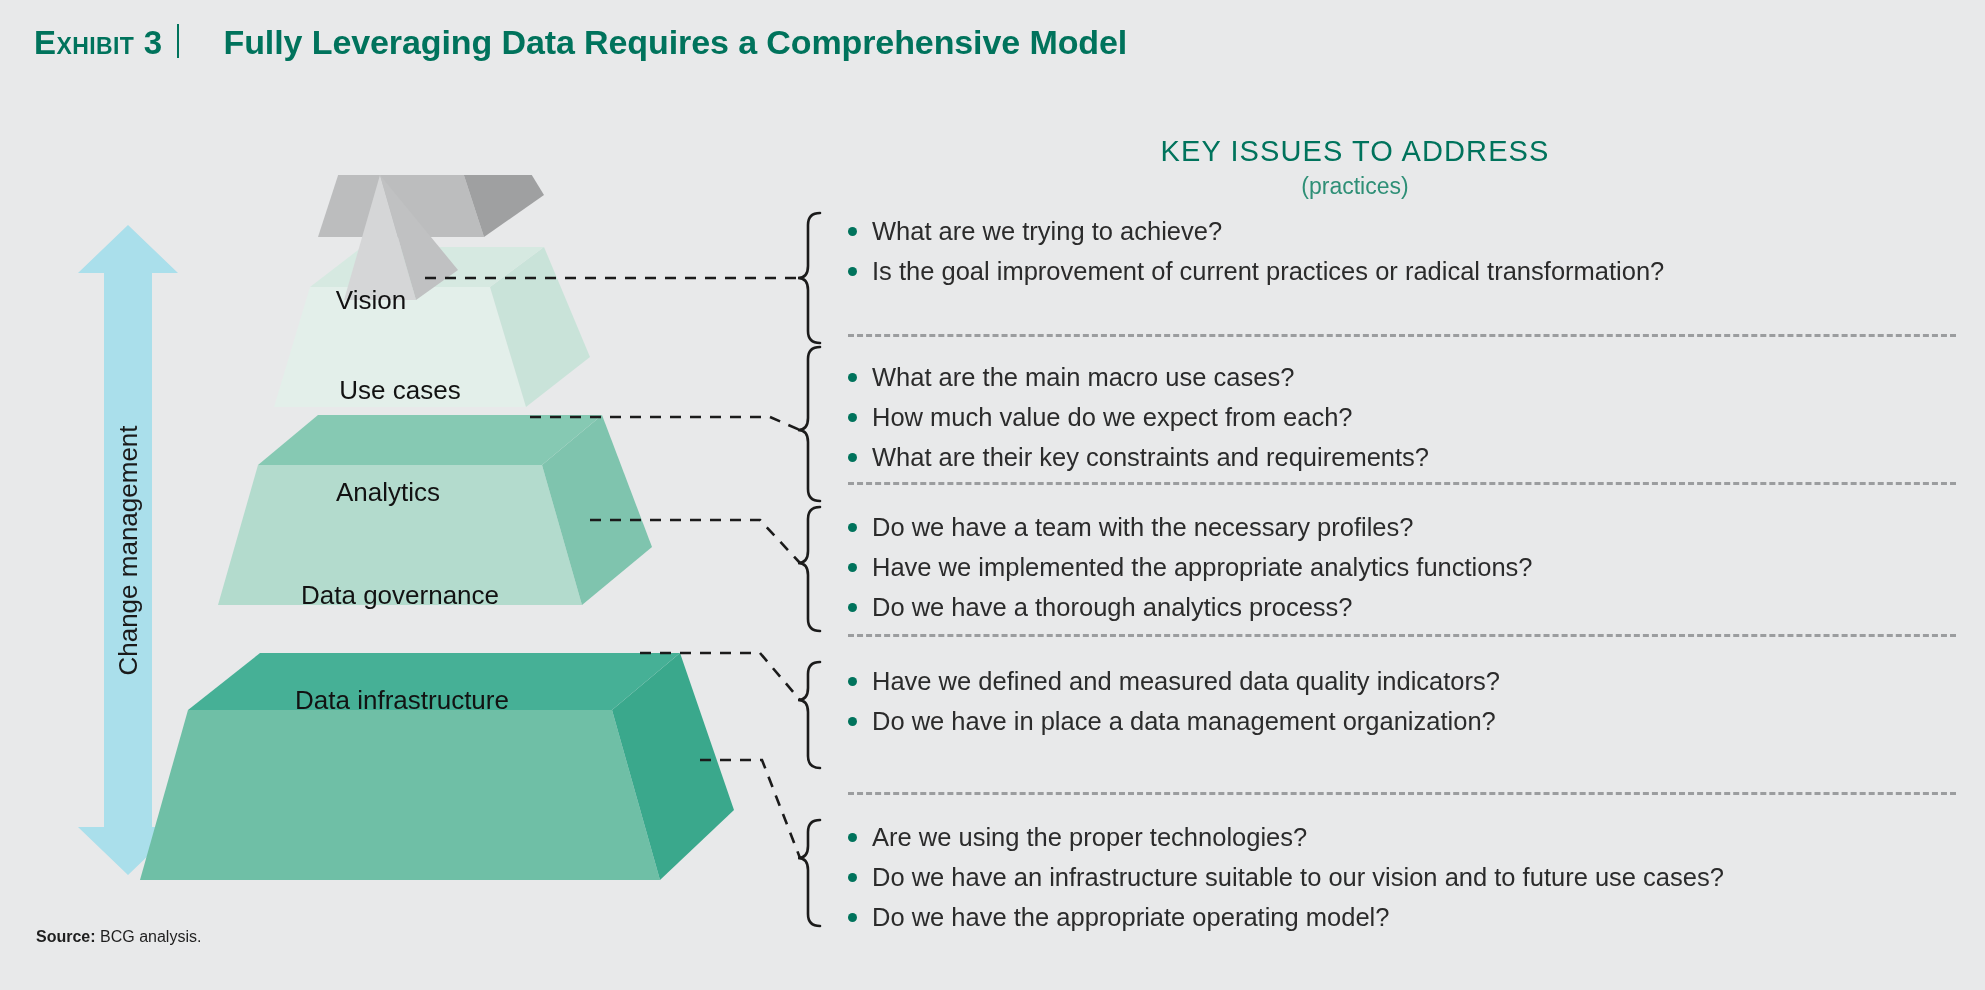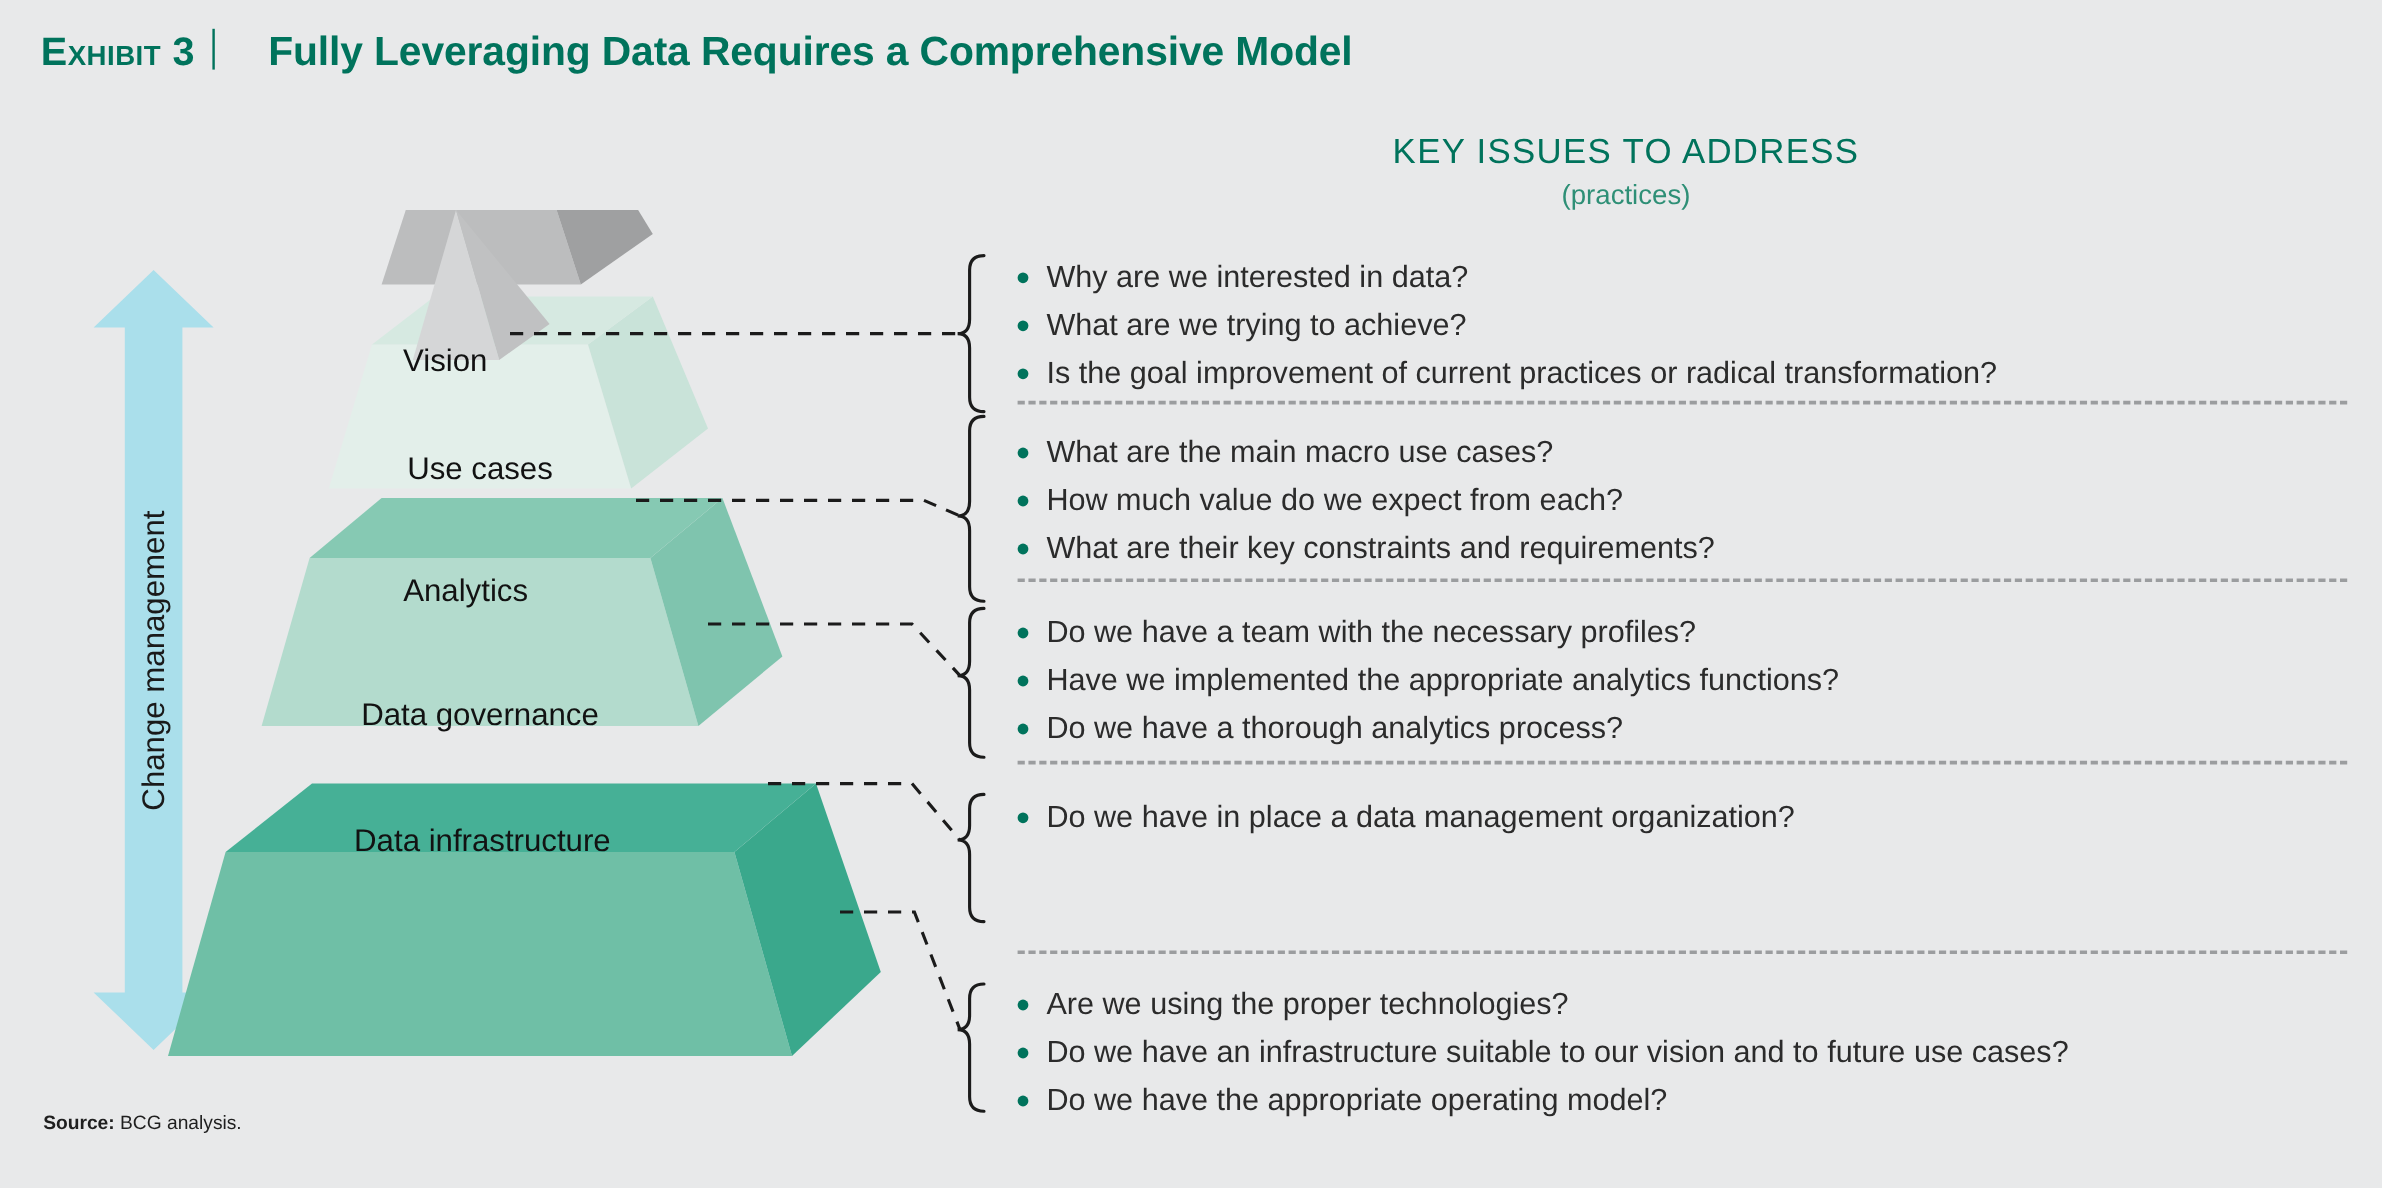--- a/index.html
+++ b/index.html
@@ -60,20 +60,21 @@
     top: 112px;
     width: 450px;
     text-align: center;
   }
   .key-issues-title {
     font-size: 29px;
     color: #00735c;
     letter-spacing: 1.1px;
     font-weight: normal;
     line-height: 1.05;
+    margin-top: 24px;
   }
   .key-issues-sub {
     font-size: 23px;
     color: #2e8f76;
     margin-top: 7px;
     font-weight: normal;
   }
 
   
   .cm-arrow {
@@ -247,24 +248,20 @@
       <path d="M820,347 q-12,0 -12,12 L808,418 q0,12 -10,12 q10,0 10,12 l0,47 q0,12 12,12"></path>
       <path d="M820,507 q-12,0 -12,12 L808,551 q0,12 -10,12 q10,0 10,12 l0,44 q0,12 12,12"></path>
       <path d="M820,662 q-12,0 -12,12 L808,688 q0,12 -10,12 q10,0 10,12 l0,44 q0,12 12,12"></path>
       <path d="M820,820 q-12,0 -12,12 L808,846 q0,12 -10,12 q10,0 10,12 l0,44 q0,12 12,12"></path>
     </g>
   </svg>
 
   <div class="group" style="top:212px">
     <div class="bullet">
       <span class="dot"></span>
-      <span>Why are we interested in data?</span>
-    </div>
-    <div class="bullet">
-      <span class="dot"></span>
       <span>What are we trying to achieve?</span>
     </div>
     <div class="bullet">
       <span class="dot"></span>
       <span>Is the goal improvement of current practices or radical transformation?</span>
     </div>
   </div>
 
   <div class="sep" style="top:334px"></div>
 
@@ -296,20 +293,24 @@
     </div>
     <div class="bullet">
       <span class="dot"></span>
       <span>Do we have a thorough analytics process?</span>
     </div>
   </div>
 
   <div class="sep" style="top:634px"></div>
 
   <div class="group" style="top:662px">
+    <div class="bullet">
+      <span class="dot"></span>
+      <span>Have we defined and measured data quality indicators?</span>
+    </div>
     <div class="bullet">
       <span class="dot"></span>
       <span>Do we have in place a data management organization?</span>
     </div>
   </div>
 
   <div class="sep" style="top:792px"></div>
 
   <div class="group" style="top:818px">
     <div class="bullet">

